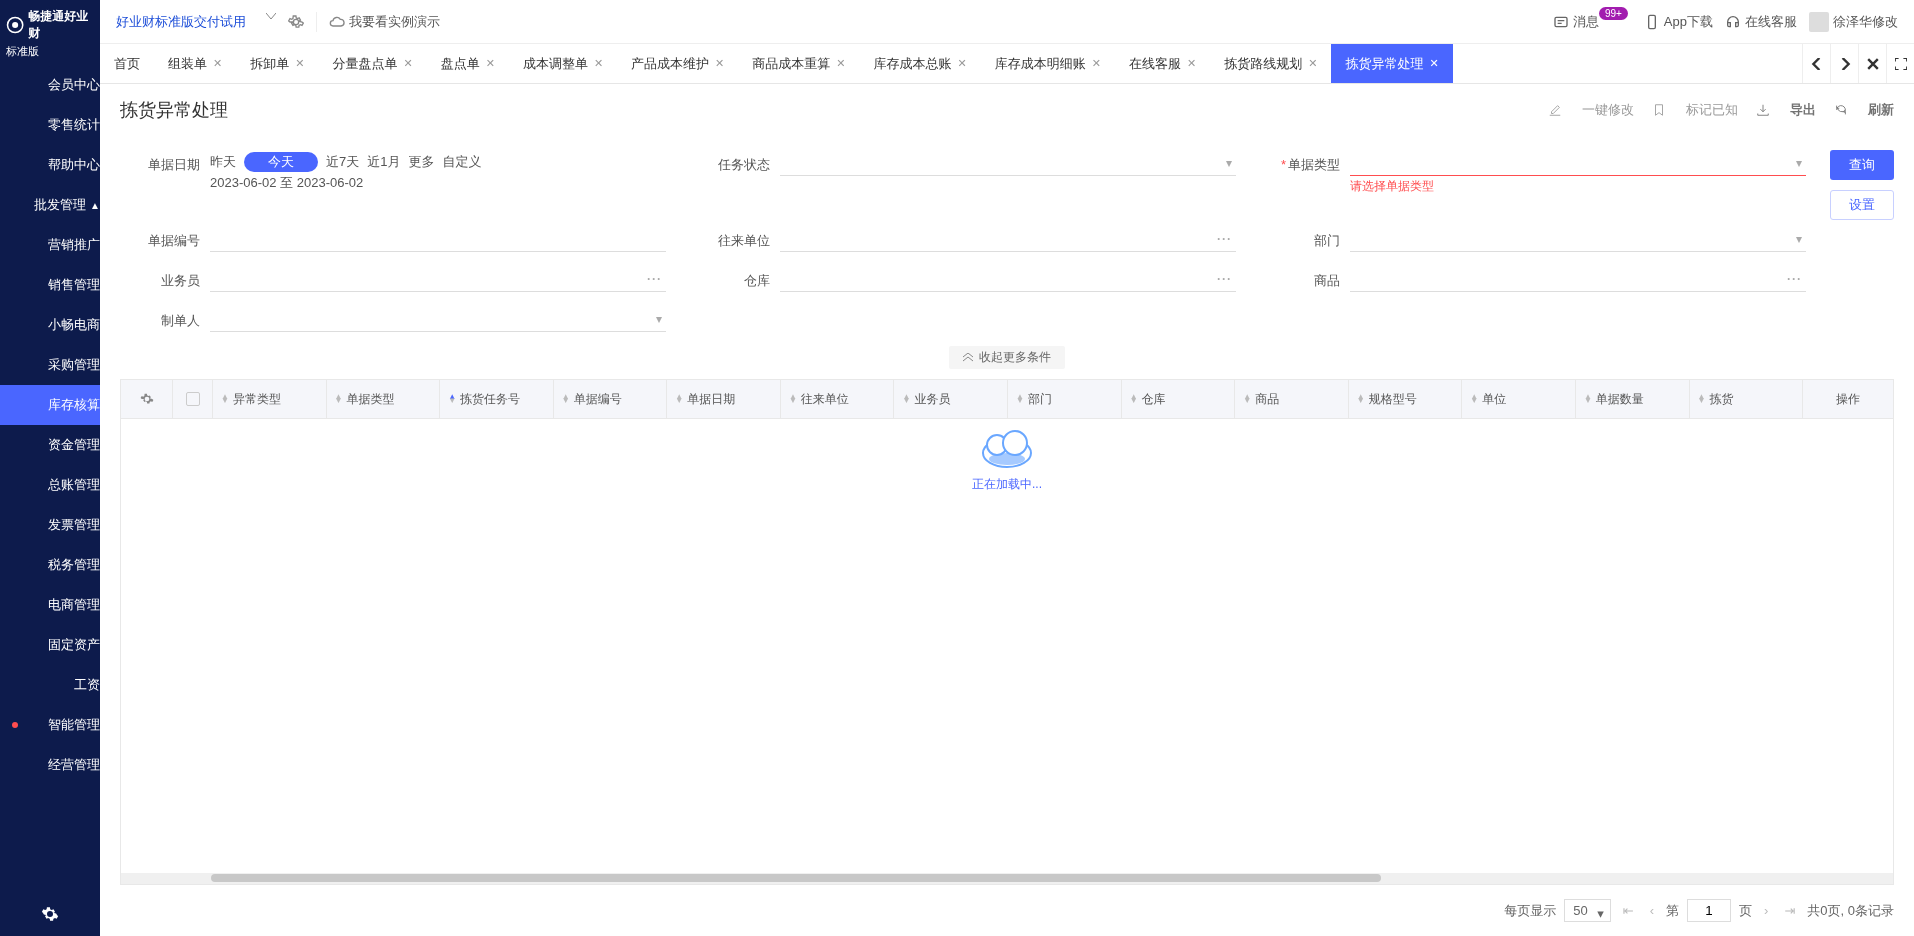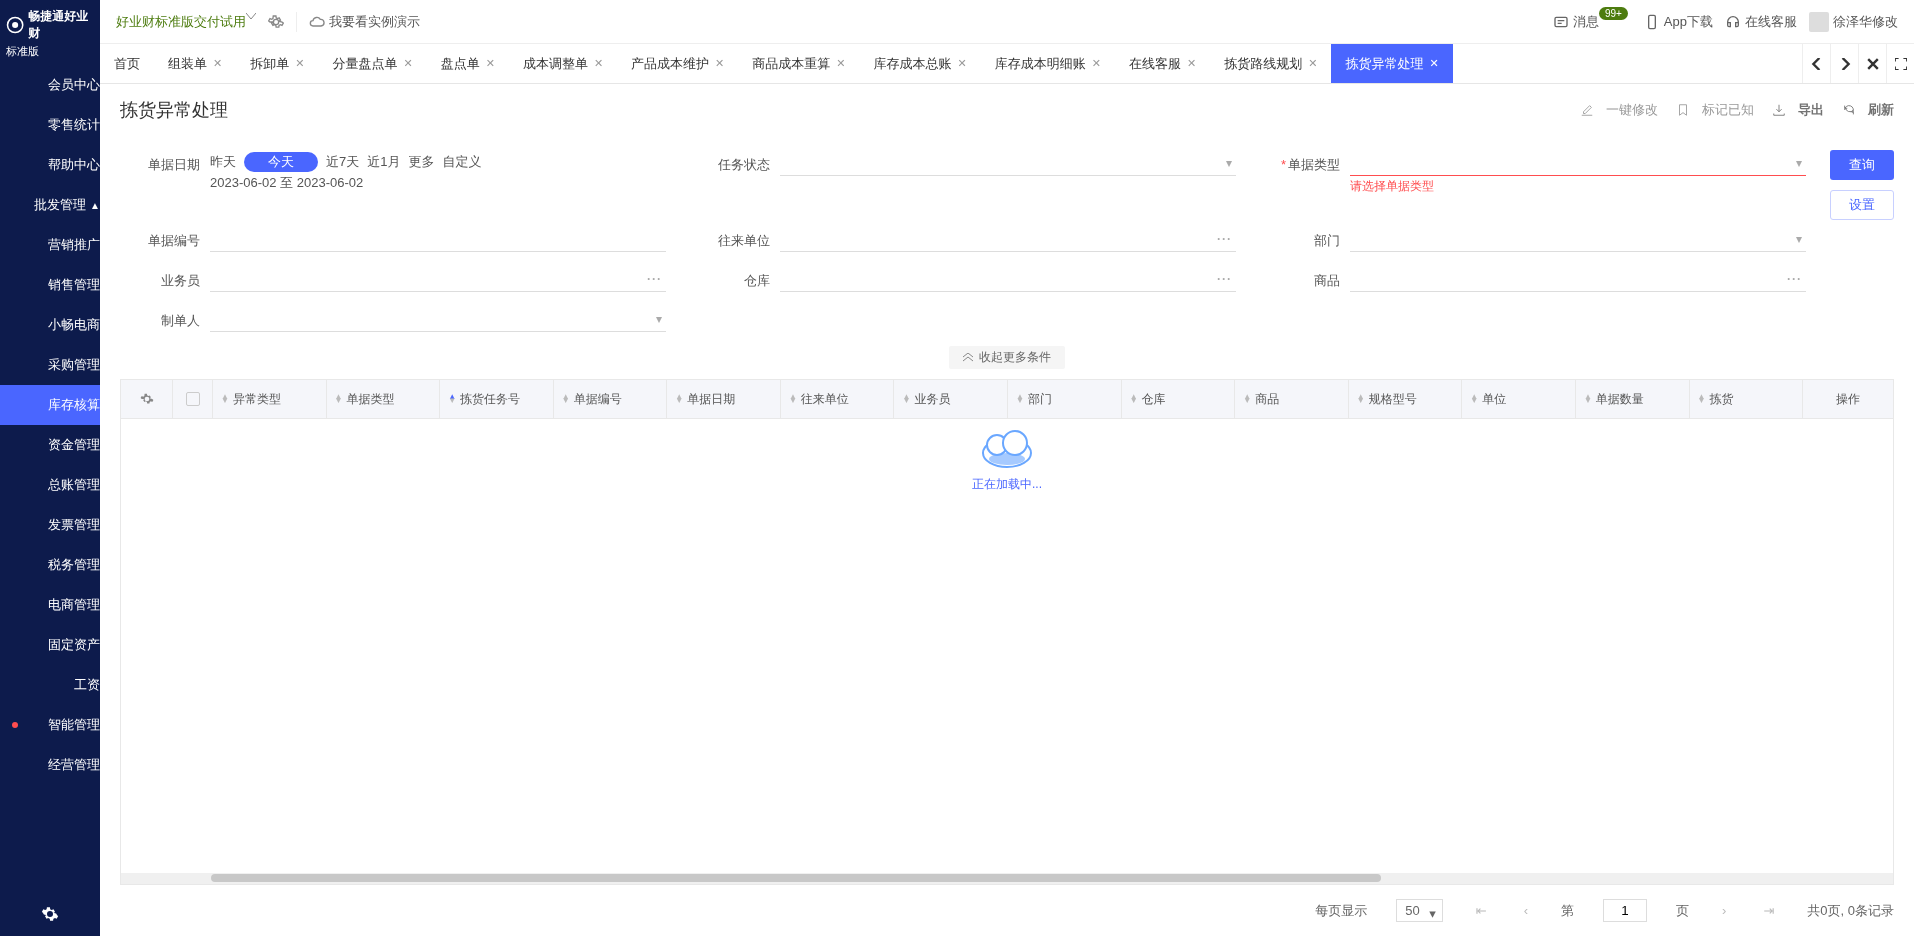--- a/index.html
+++ b/index.html
@@ -13,42 +13,42 @@
 .side-nav { flex: 1; width: 100%; overflow-y: auto; }
 .side-item { height: 40px; display: flex; align-items: center; justify-content: flex-end; font-size: 13px; cursor: pointer; position: relative; }
 .side-item.active { background: #4a66ff; }
 .side-item .expand-arrow { margin-left: 4px; font-size: 10px; }
 .side-item .dot { width: 6px; height: 6px; border-radius: 50%; background: #ff4d4f; position: absolute; left: 12px; }
 .side-footer { padding: 10px; }
 .gear { width: 18px; height: 18px; fill: #fff; }
 
 .main { flex: 1; display: flex; flex-direction: column; min-width: 0; }
 .topbar { height: 44px; display: flex; align-items: center; padding: 0 16px; border-bottom: 1px solid #eee; gap: 12px; }
-.app-title { font-size: 13px; color: #4d7c0f; display: flex; align-items: flex-start; gap: 0; }
+.app-title { font-size: 13px; color: #1d4ed8; display: flex; align-items: flex-start; gap: 20px; }
 .chevron-down { width: 10px; height: 6px; }
 .top-icon-btn { cursor: pointer; display: flex; align-items: center; gap: 4px; color: #555; }
 .top-icon-btn svg { width: 16px; height: 16px; }
 .spacer { flex: 1; }
-.badge { background: #4d7c0f; color: #fff; font-size: 10px; padding: 1px 6px; border-radius: 8px; position: relative; top: -8px; left: -4px; }
+.badge { background: #a21caf; color: #fff; font-size: 10px; padding: 1px 6px; border-radius: 8px; position: relative; top: -8px; left: -4px; }
 .avatar { width: 20px; height: 20px; background: #ddd; border-radius: 2px; display: inline-block; }
 
 .tabbar { height: 40px; display: flex; align-items: stretch; border-bottom: 1px solid #e6e6e6; background: #fff; position: relative; }
 .tabs-scroll { flex: 1; display: flex; overflow: hidden; }
 .tab { display: flex; align-items: center; padding: 0 14px; gap: 6px; cursor: pointer; font-size: 13px; color: #333; border-right: 0; white-space: nowrap; }
 .tab .close { font-size: 11px; color: #999; }
 .tab.active { background: #4a66ff; color: #fff; }
 .tab.active .close { color: #fff; }
 .tab-controls { display: flex; align-items: center; }
 .tab-ctrl { width: 28px; display: flex; align-items: center; justify-content: center; cursor: pointer; border-left: 1px solid #eee; height: 100%; }
 .tab-ctrl svg { width: 12px; height: 12px; }
 
 .page-header { display: flex; align-items: center; padding: 14px 20px; gap: 12px; }
 .page-title { font-size: 18px; font-weight: 500; }
 .header-actions { margin-left: auto; display: flex; gap: 18px; align-items: center; }
-.hdr-btn { display: flex; align-items: center; gap: 12px; color: #999; cursor: pointer; font-size: 13px; }
+.hdr-btn { display: flex; align-items: center; gap: 20px; color: #999; cursor: pointer; font-size: 13px; }
 .hdr-btn.enabled { color: #737373; font-weight: bold; }
 .hdr-btn svg { width: 14px; height: 14px; }
 
 .filter-panel { background: #fff; padding: 8px 20px 0; }
 .filter-grid { display: grid; grid-template-columns: 1fr 1fr 1fr auto; gap: 0 24px; }
 .filter-row { display: flex; align-items: flex-start; padding: 8px 0; }
 .filter-label { width: 90px; text-align: right; padding-right: 10px; color: #555; padding-top: 4px; font-size: 13px; }
 .filter-label .req { color: #ff4d4f; margin-right: 2px; }
 .filter-control { flex: 1; position: relative; }
 .filter-input { width: 100%; border: none; border-bottom: 1px solid #ddd; padding: 4px 24px 4px 0; font-size: 13px; background: transparent; }
@@ -77,21 +77,21 @@
 .th-op { width: 90px; justify-content: center; }
 .sort-icon { display: flex; flex-direction: column; line-height: 4px; font-size: 8px; color: #bbb; }
 .sort-icon .up.active, .sort-icon .down.active { color: #4a66ff; }
 .table-body { flex: 1; position: relative; border-left: 1px solid #e8e8e8; border-right: 1px solid #e8e8e8; }
 .loading { position: absolute; left: 50%; top: 10px; transform: translateX(-50%); text-align: center; }
 .loading-icon { width: 56px; height: 40px; }
 .loading-text { color: #4a66ff; font-size: 12px; margin-top: 4px; }
 .hscroll { height: 12px; background: #f0f0f0; border: 1px solid #e8e8e8; border-top: none; position: relative; }
 .hscroll-thumb { position: absolute; left: 90px; top: 1px; height: 8px; width: 66%; background: #c8c8c8; border-radius: 4px; }
 
-.pagination { display: flex; align-items: center; justify-content: flex-end; gap: 29px; padding: 14px 20px; color: #666; font-size: 13px; }
+.pagination { display: flex; align-items: center; justify-content: flex-end; gap: 8px; padding: 14px 20px; color: #666; font-size: 13px; }
 .page-select { border: 1px solid #ddd; padding: 3px 22px 3px 8px; position: relative; text-align: center; }
 .page-select .chev { position: absolute; right: 6px; top: 6px; }
 .pg-btn { color: #bbb; cursor: pointer; padding: 0 4px; }
 .page-input { width: 44px; border: 1px solid #ddd; text-align: center; padding: 3px 0; }
 
 .checkbox { width: 14px; height: 14px; border: 1px solid #ccc; border-radius: 2px; display: inline-block; }
 </style>
 </head>
 <body>
 

